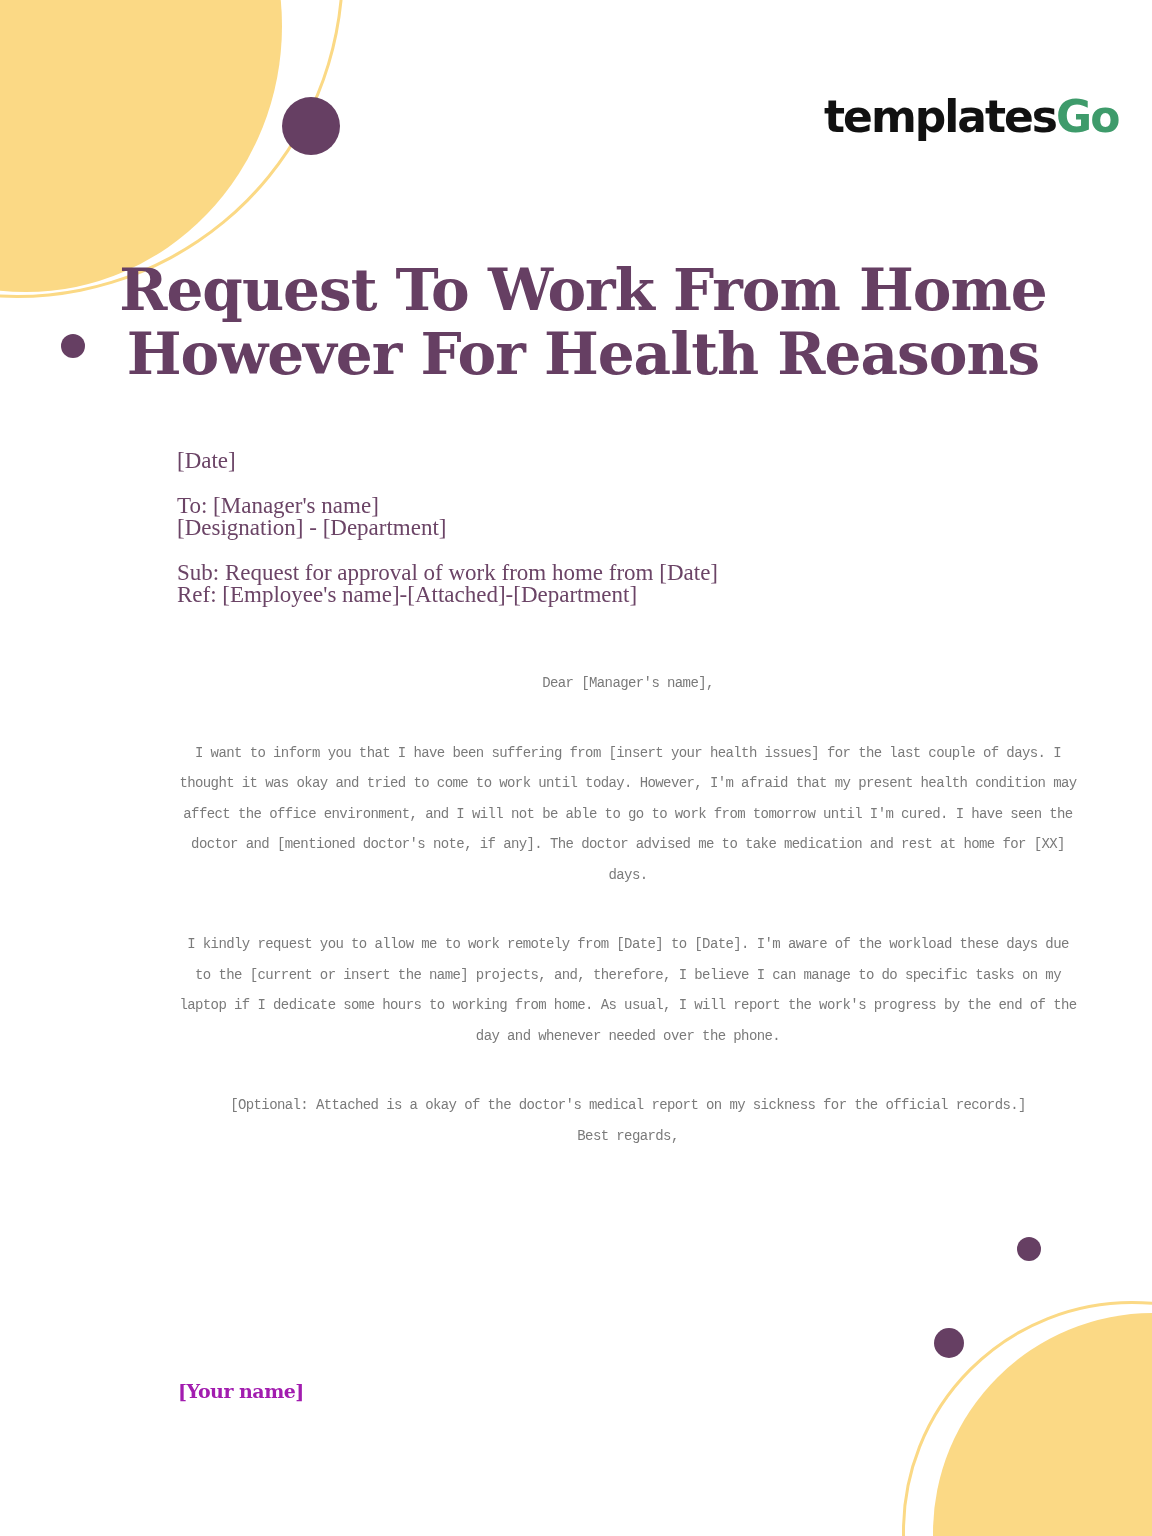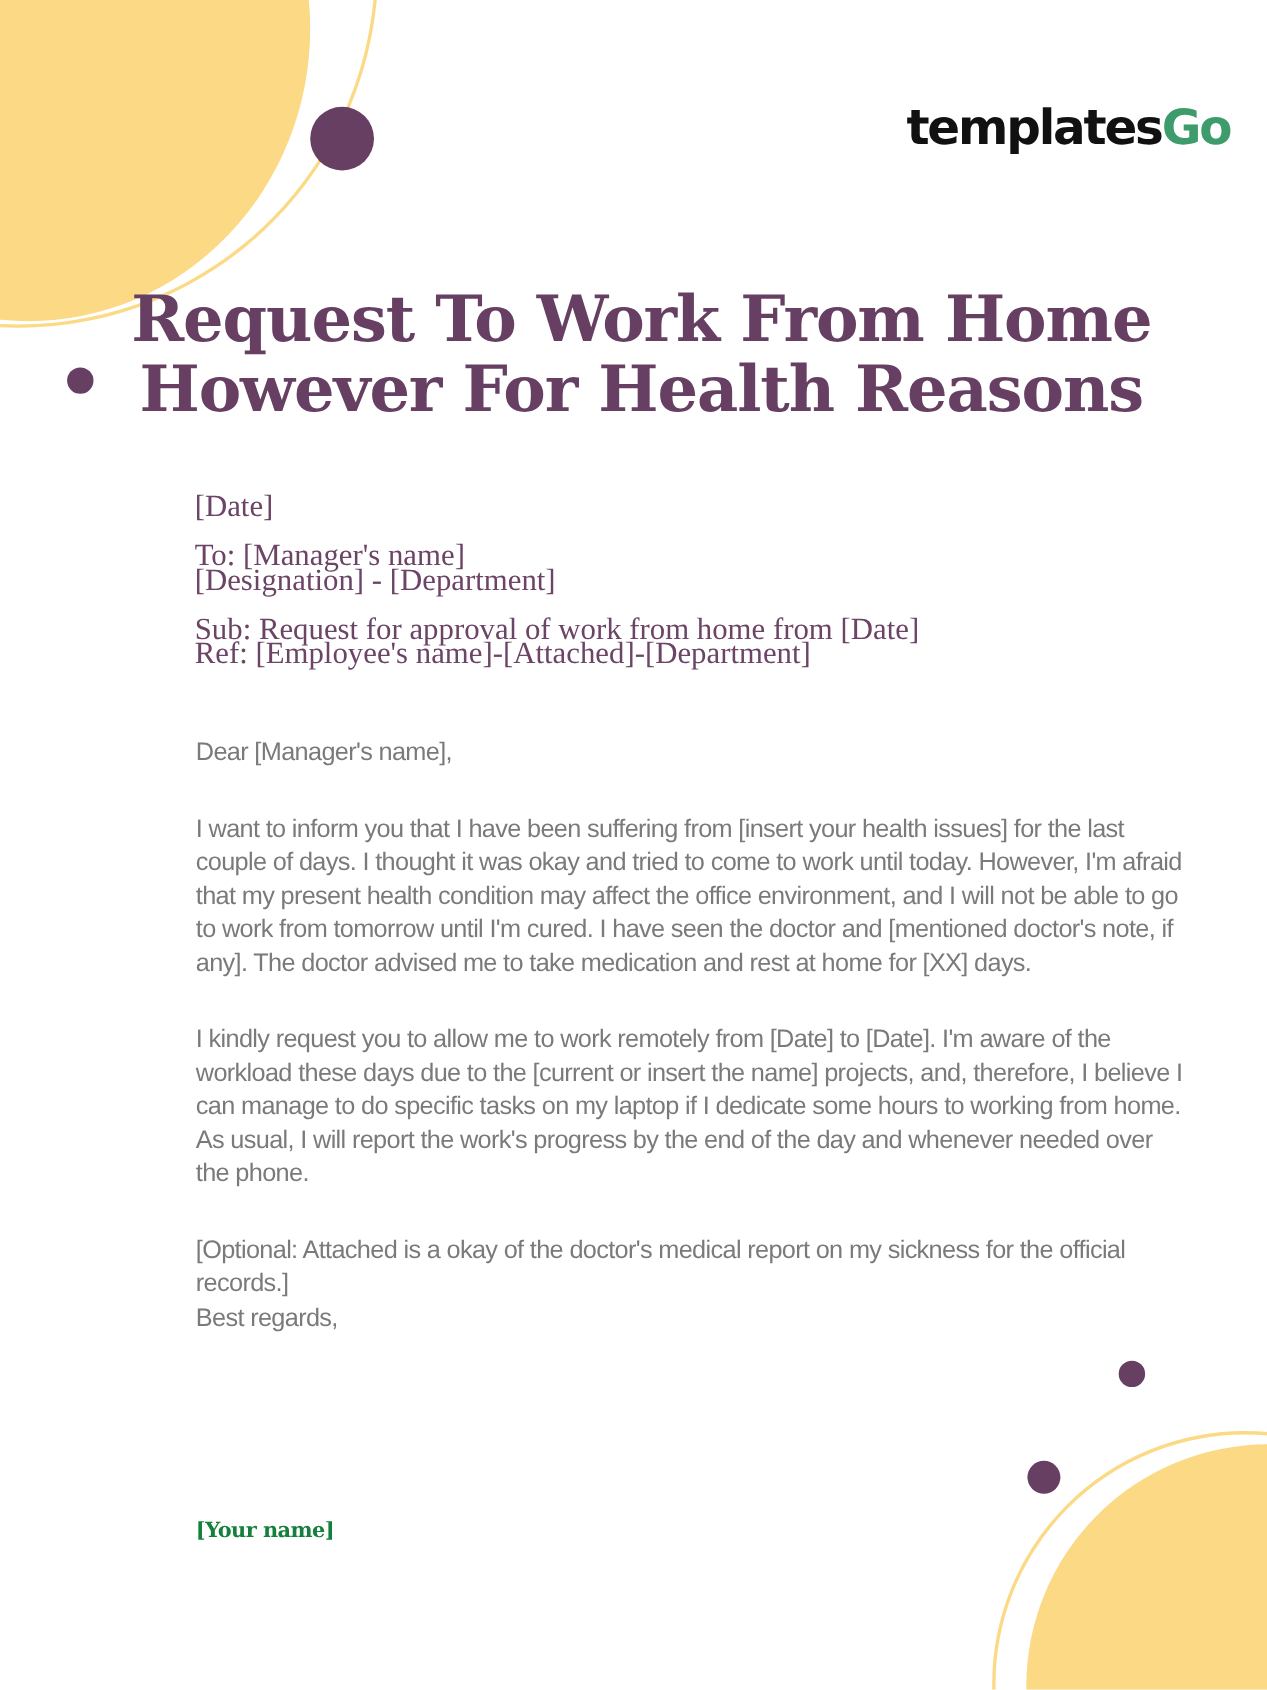--- a/index.html
+++ b/index.html
@@ -26,36 +26,36 @@
       position: absolute; left: 0; top: 258px; width: 1166px;
       text-align: center; margin: 0;
       font-family: "DejaVu Serif", serif; font-weight: bold;
       font-size: 58px; line-height: 64px; letter-spacing: -1px;
       color: #663f63;
     }
 
     .header-block {
       position: absolute; left: 177px; top: 450px;
       font-family: "Liberation Serif", serif;
-      font-size: 28px; line-height: 22px; color: #6b4466;
+      font-size: 23px; line-height: 22px; color: #6b4466;
     }
     .header-block p { margin: 0; white-space: nowrap; }
     .header-block .gap { height: 23px; }
 
     .body-block {
       position: absolute; left: 178px; top: 668px; width: 900px;
-      font-family: Liberation Sans, sans-serif; font-size: 23px; line-height: 30.5px;
-      color: #7a7a7a; letter-spacing: -0.6px;
+      font-family: Liberation Mono, monospace; font-size: 14px; line-height: 30.5px;
+      color: #7a7a7a; letter-spacing: -0.6px; text-align: center;
     }
     .body-block p { margin: 0; }
     .body-block .para { margin-top: 39px; }
     .signature {
       position: absolute; left: 178px; top: 1380px;
       font-family: "DejaVu Serif", serif; font-weight: bold;
-      font-size: 19px; color: #15803d; letter-spacing: -0.5px;
+      font-size: 19px; color: #a21caf; letter-spacing: -0.5px;
     }
   </style>
 </head>
 <body>
 
 <div class="deco yring" style="left:-310px; top:-360px; width:654px; height:658px;"></div>
 <div class="deco yfill" style="left:-230px; top:-240px; width:512px; height:532px;"></div>
 <div class="deco pdot" style="left:282px; top:97px; width:58px; height:58px;"></div>
 <div class="deco pdot" style="left:61px; top:334px; width:24px; height:24px;"></div>
 

